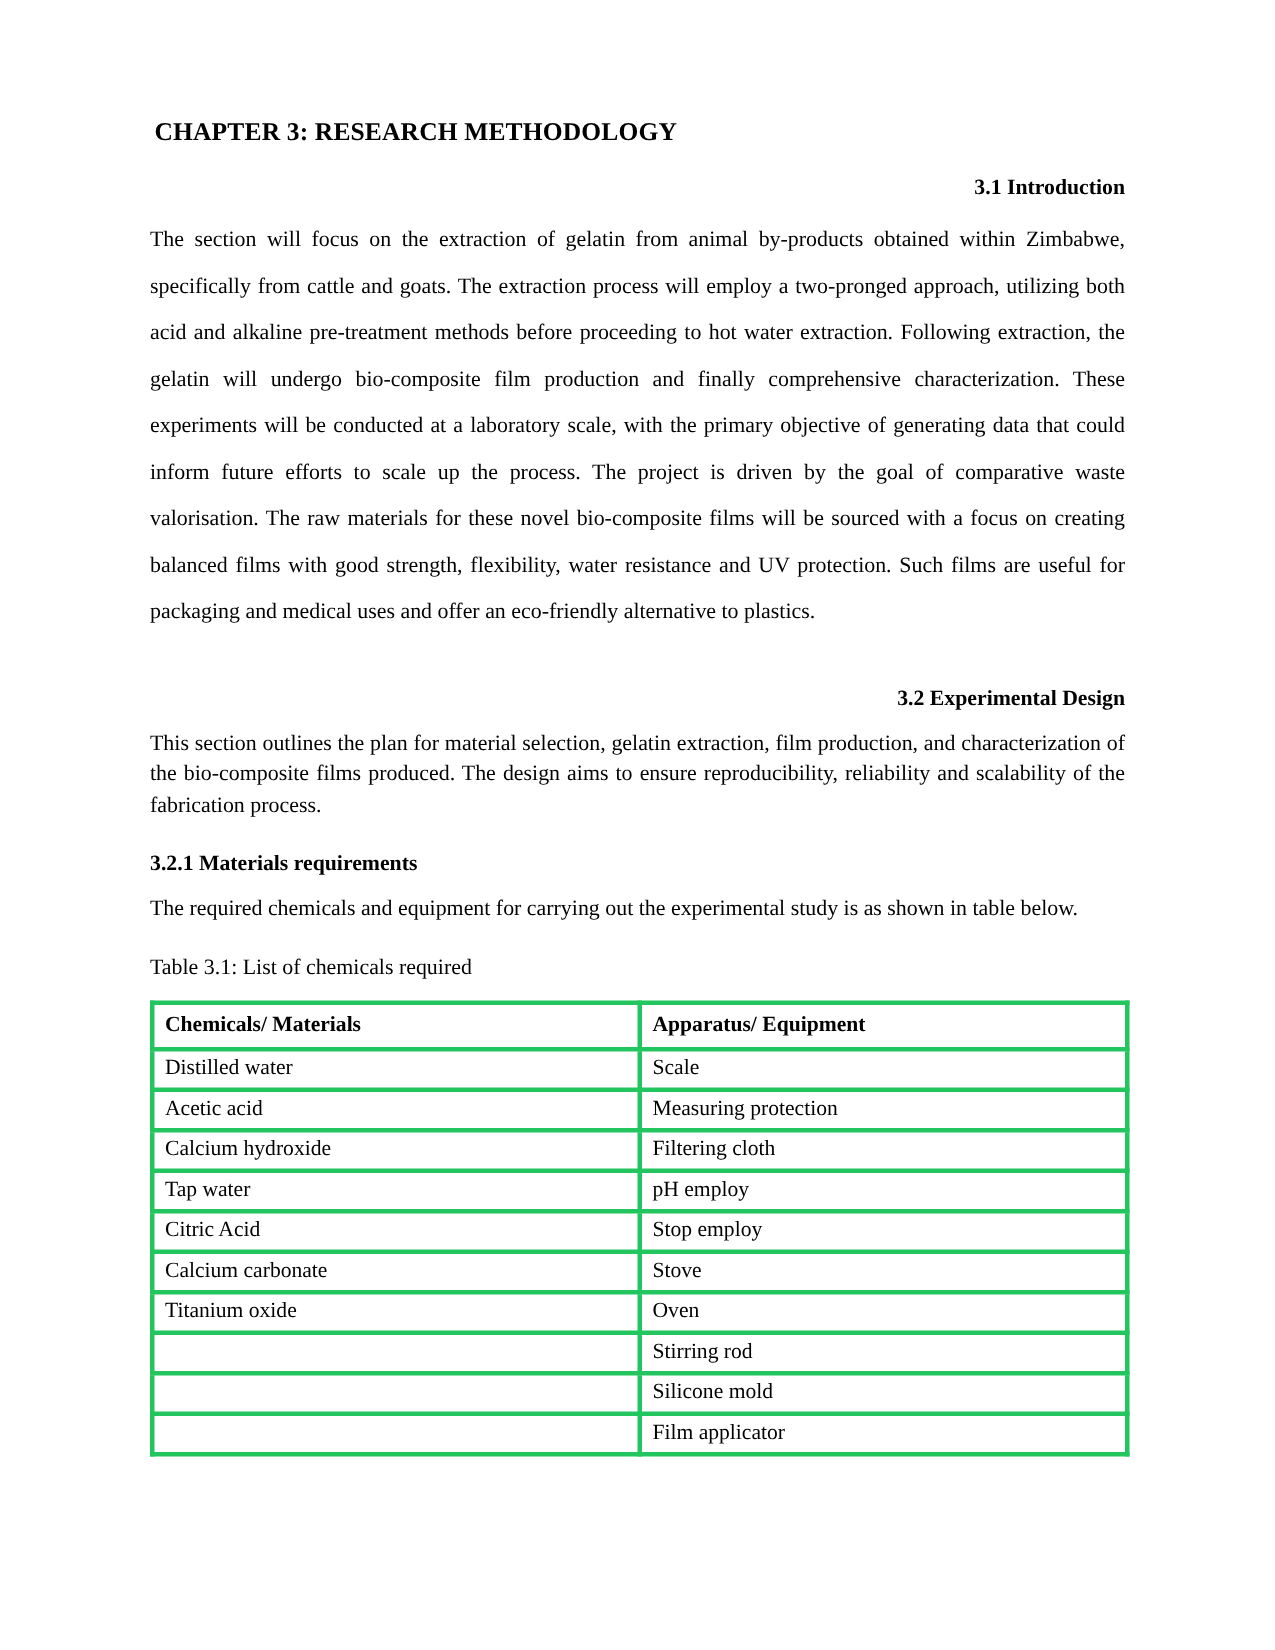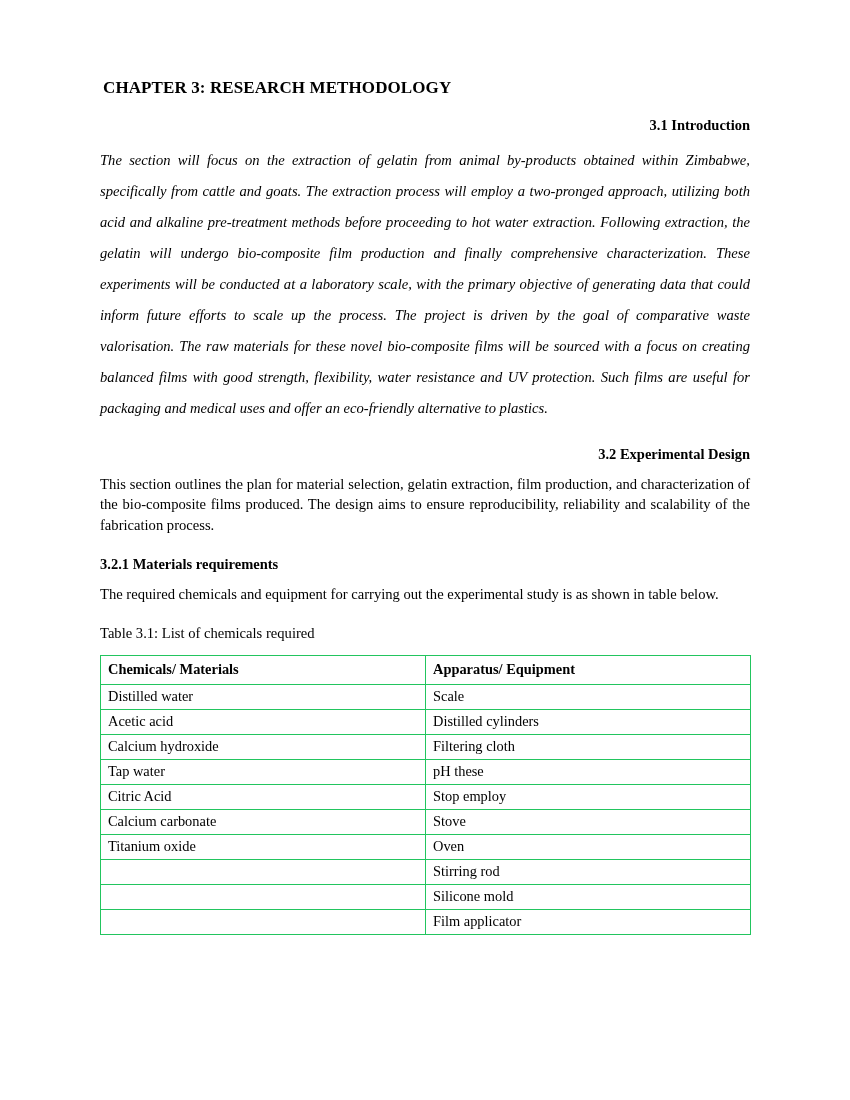--- a/index.html
+++ b/index.html
@@ -58,22 +58,21 @@
   .para {
     font-size: 14.6px;
     text-align: justify;
     text-justify: inter-word;
     margin: 0;
     hyphens: none;
   }
 
   .para-double {
     line-height: 2.12;
-    margin-bottom: 21px;
-    font-style: italic;
+    margin-bottom: 33px;
   }
 
   .para-single {
     line-height: 1.42;
     margin-bottom: 19px;
   }
 
   .table-caption {
     font-size: 14.6px;
     line-height: 1.4;
@@ -85,21 +84,21 @@
     border-collapse: collapse;
     width: 650px;
     table-layout: fixed;
     font-size: 14.4px;
   }
   table.materials-table col.col-chem { width: 325px; }
   table.materials-table col.col-app  { width: 325px; }
 
   table.materials-table th,
   table.materials-table td {
-    border: 1px solid #22c55e;
+    border: 3px solid #22c55e;
     padding: 2px 0 3px 7px;
     text-align: left;
     vertical-align: middle;
     height: 19px;
     line-height: 1.25;
     font-weight: normal;
     white-space: nowrap;
     overflow: hidden;
   }
 
@@ -145,29 +144,29 @@
           <th>Apparatus/ Equipment</th>
         </tr>
       </thead>
       <tbody id="table-body">
           <tr>
             <td>Distilled water</td>
             <td>Scale</td>
           </tr>
           <tr>
             <td>Acetic acid</td>
-            <td>Distilled cylinders</td>
+            <td>Measuring protection</td>
           </tr>
           <tr>
             <td>Calcium hydroxide</td>
             <td>Filtering cloth</td>
           </tr>
           <tr>
             <td>Tap water</td>
-            <td>pH these</td>
+            <td>pH employ</td>
           </tr>
           <tr>
             <td>Citric Acid</td>
             <td>Stop employ</td>
           </tr>
           <tr>
             <td>Calcium carbonate</td>
             <td>Stove</td>
           </tr>
           <tr>

